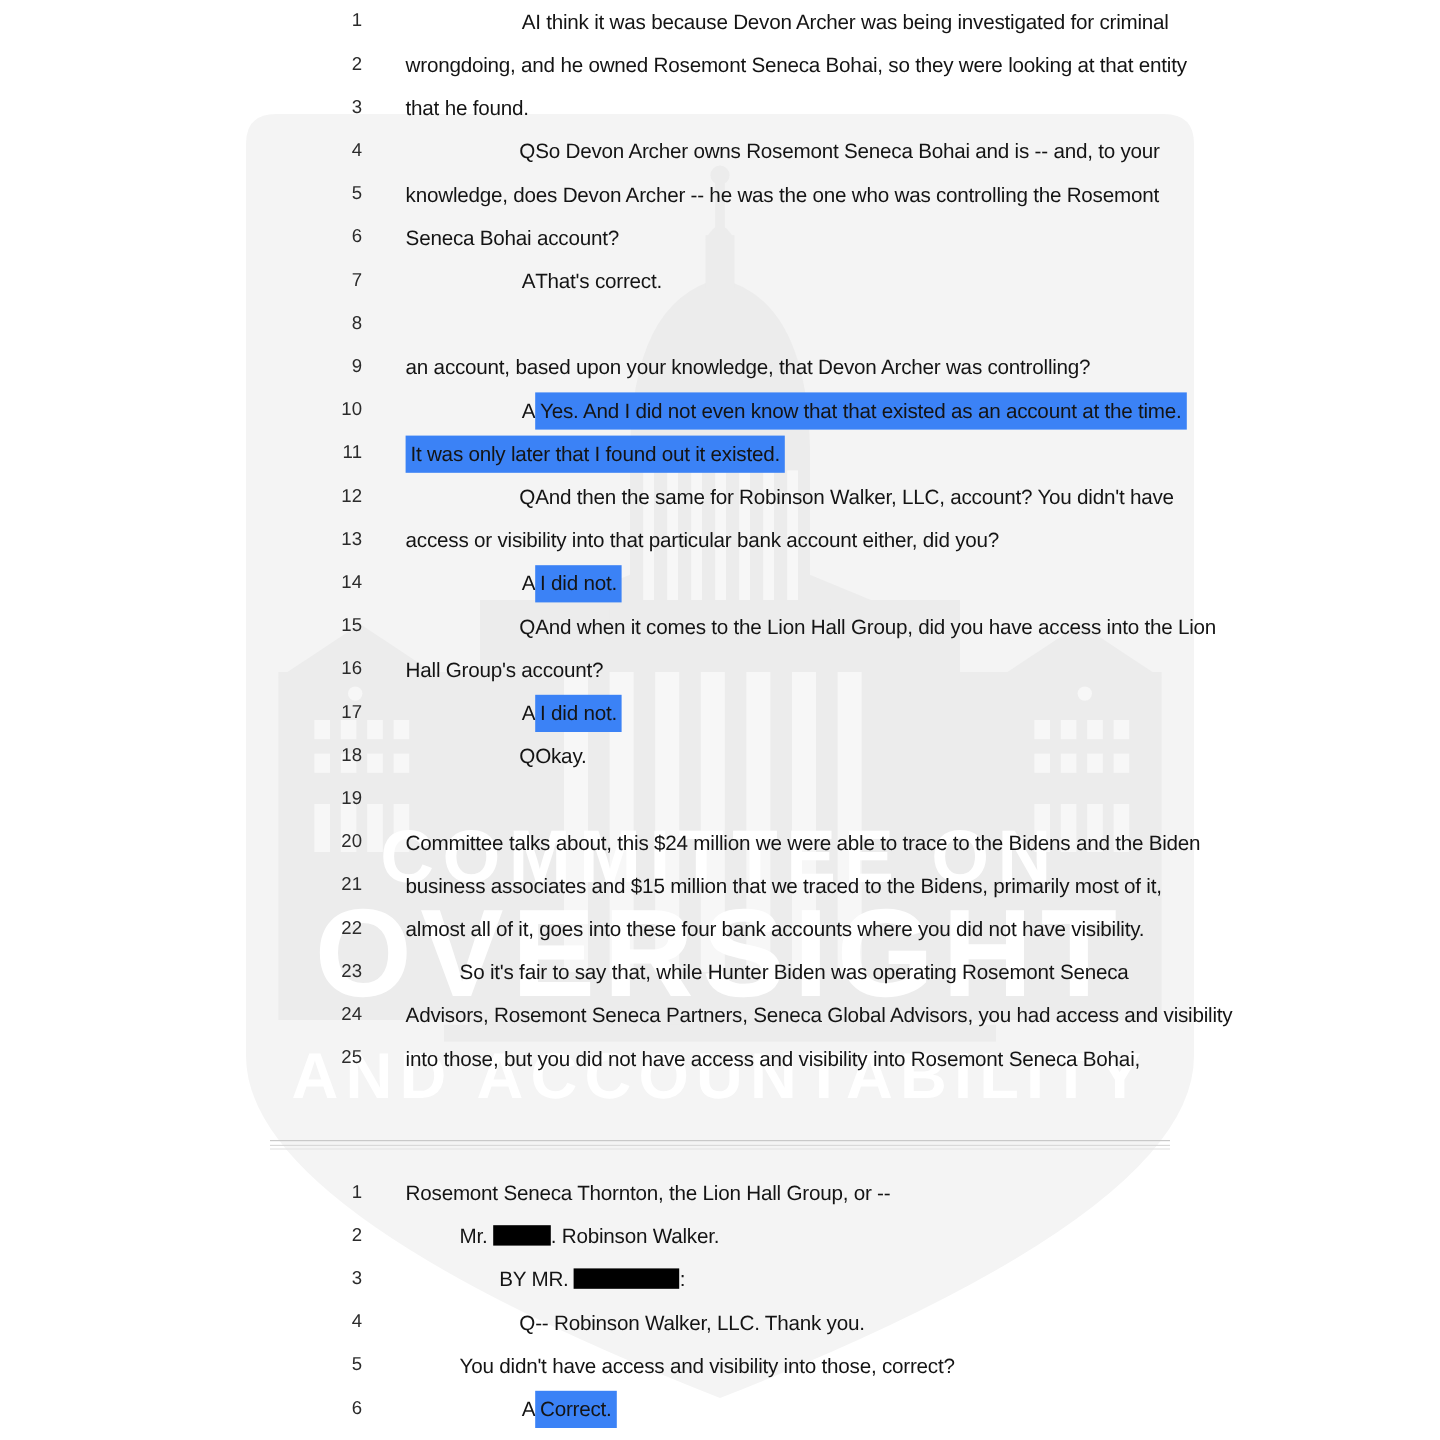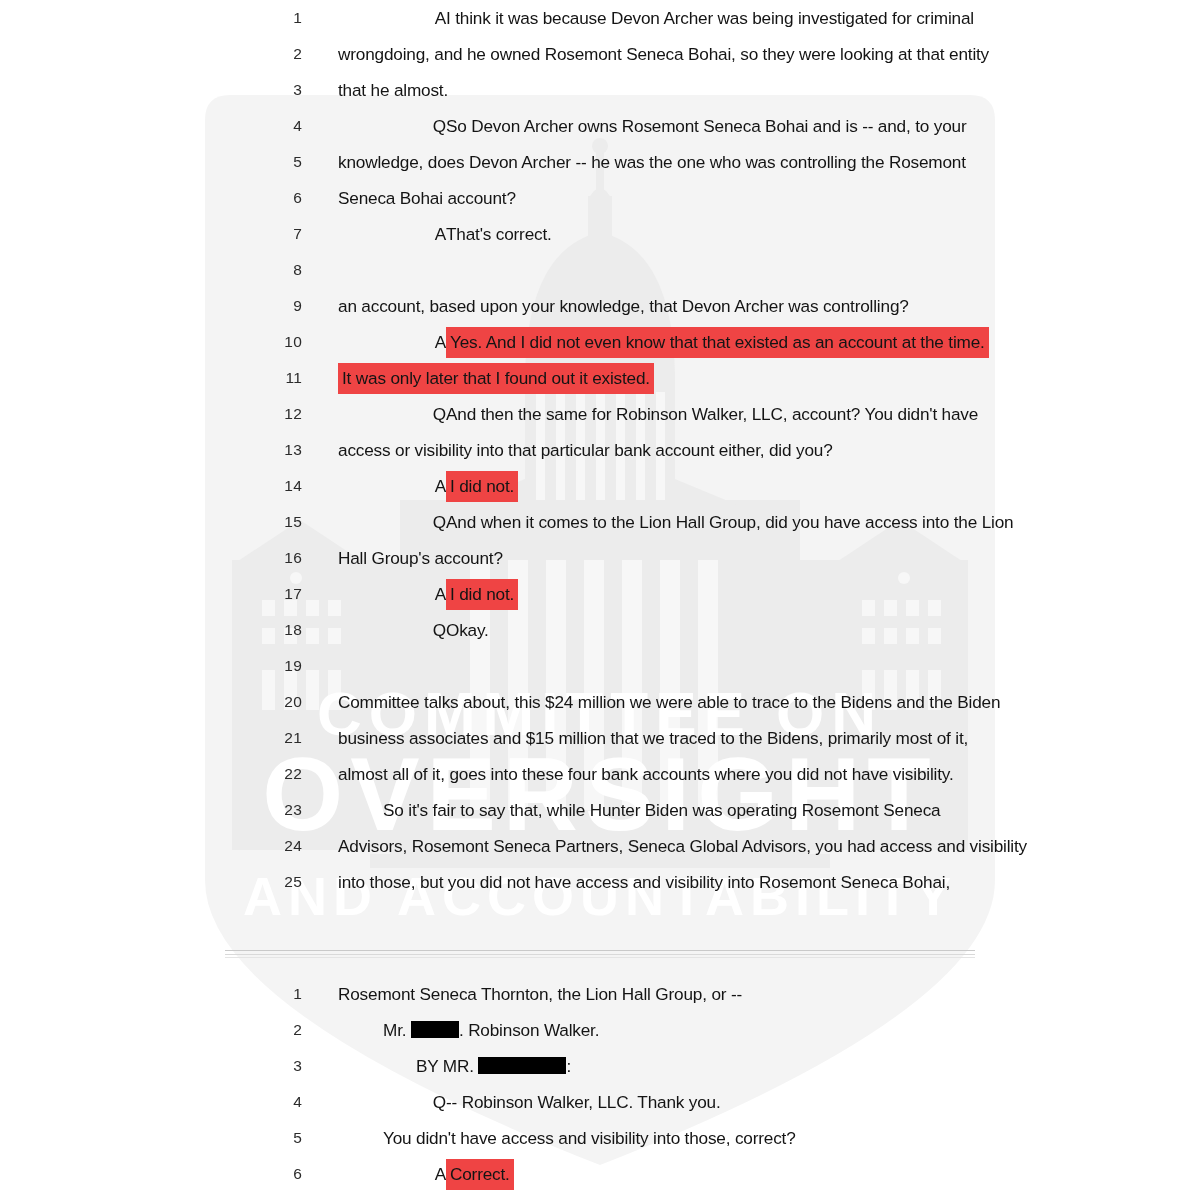--- a/index.html
+++ b/index.html
@@ -67,21 +67,21 @@
   .ltext.indent3 { left: 416px; }
 
   
   .spk {
     display: inline-block;
     width: 46px;
   }
 
   
   .hl {
-    background: #ef4444;
+    background: #3b82f6;
     padding: 5px 4px 6px 4px;
     box-decoration-break: clone;
     -webkit-box-decoration-break: clone;
   }
 
   
   .redact {
     display: inline-block;
     background: #000000;
     vertical-align: -2px;
@@ -219,21 +219,21 @@
     <div class="tline">
       <span class="lnum">1</span>
       <span class="ltext indent"><span class="spk">A</span><span><span>I think it was because Devon Archer was being investigated for criminal</span></span></span>
     </div>
     <div class="tline">
       <span class="lnum">2</span>
       <span class="ltext"><span><span>wrongdoing, and he owned Rosemont Seneca Bohai, so they were looking at that entity</span></span></span>
     </div>
     <div class="tline">
       <span class="lnum">3</span>
-      <span class="ltext"><span><span>that he almost.</span></span></span>
+      <span class="ltext"><span><span>that he found.</span></span></span>
     </div>
     <div class="tline">
       <span class="lnum">4</span>
       <span class="ltext indent"><span class="spk">Q</span><span><span>So Devon Archer owns Rosemont Seneca Bohai and is -- and, to your</span></span></span>
     </div>
     <div class="tline">
       <span class="lnum">5</span>
       <span class="ltext"><span><span>knowledge, does Devon Archer -- he was the one who was controlling the Rosemont</span></span></span>
     </div>
     <div class="tline">

